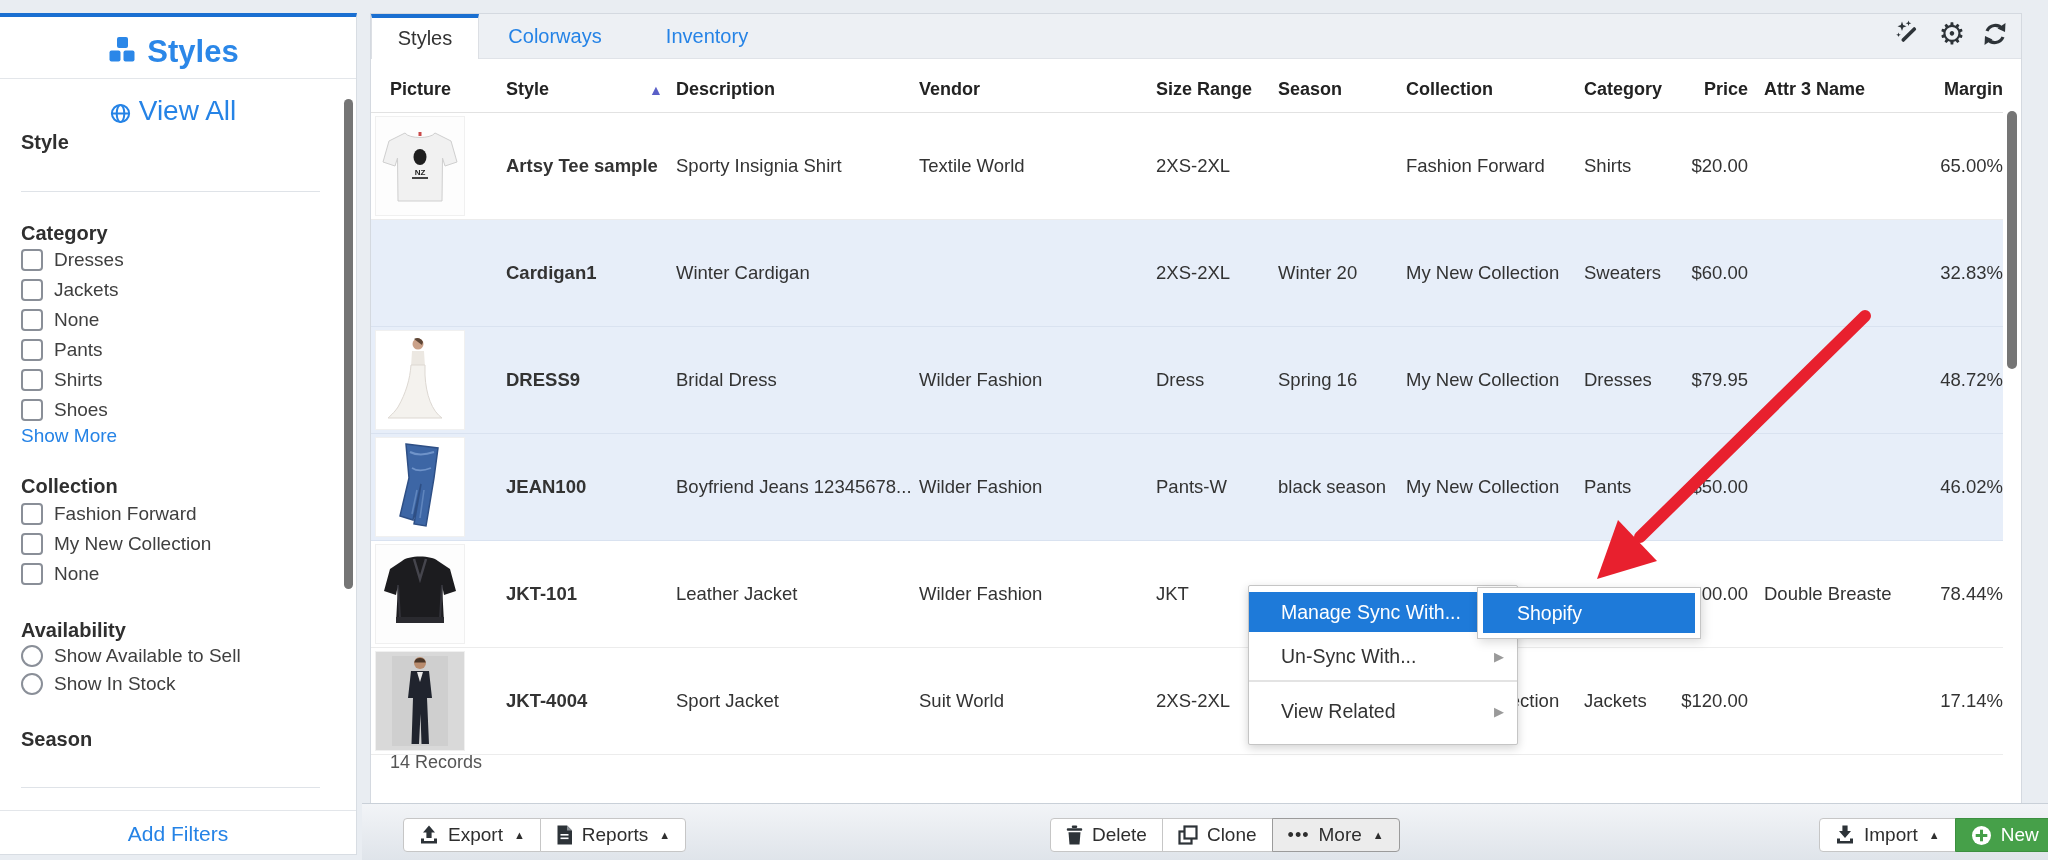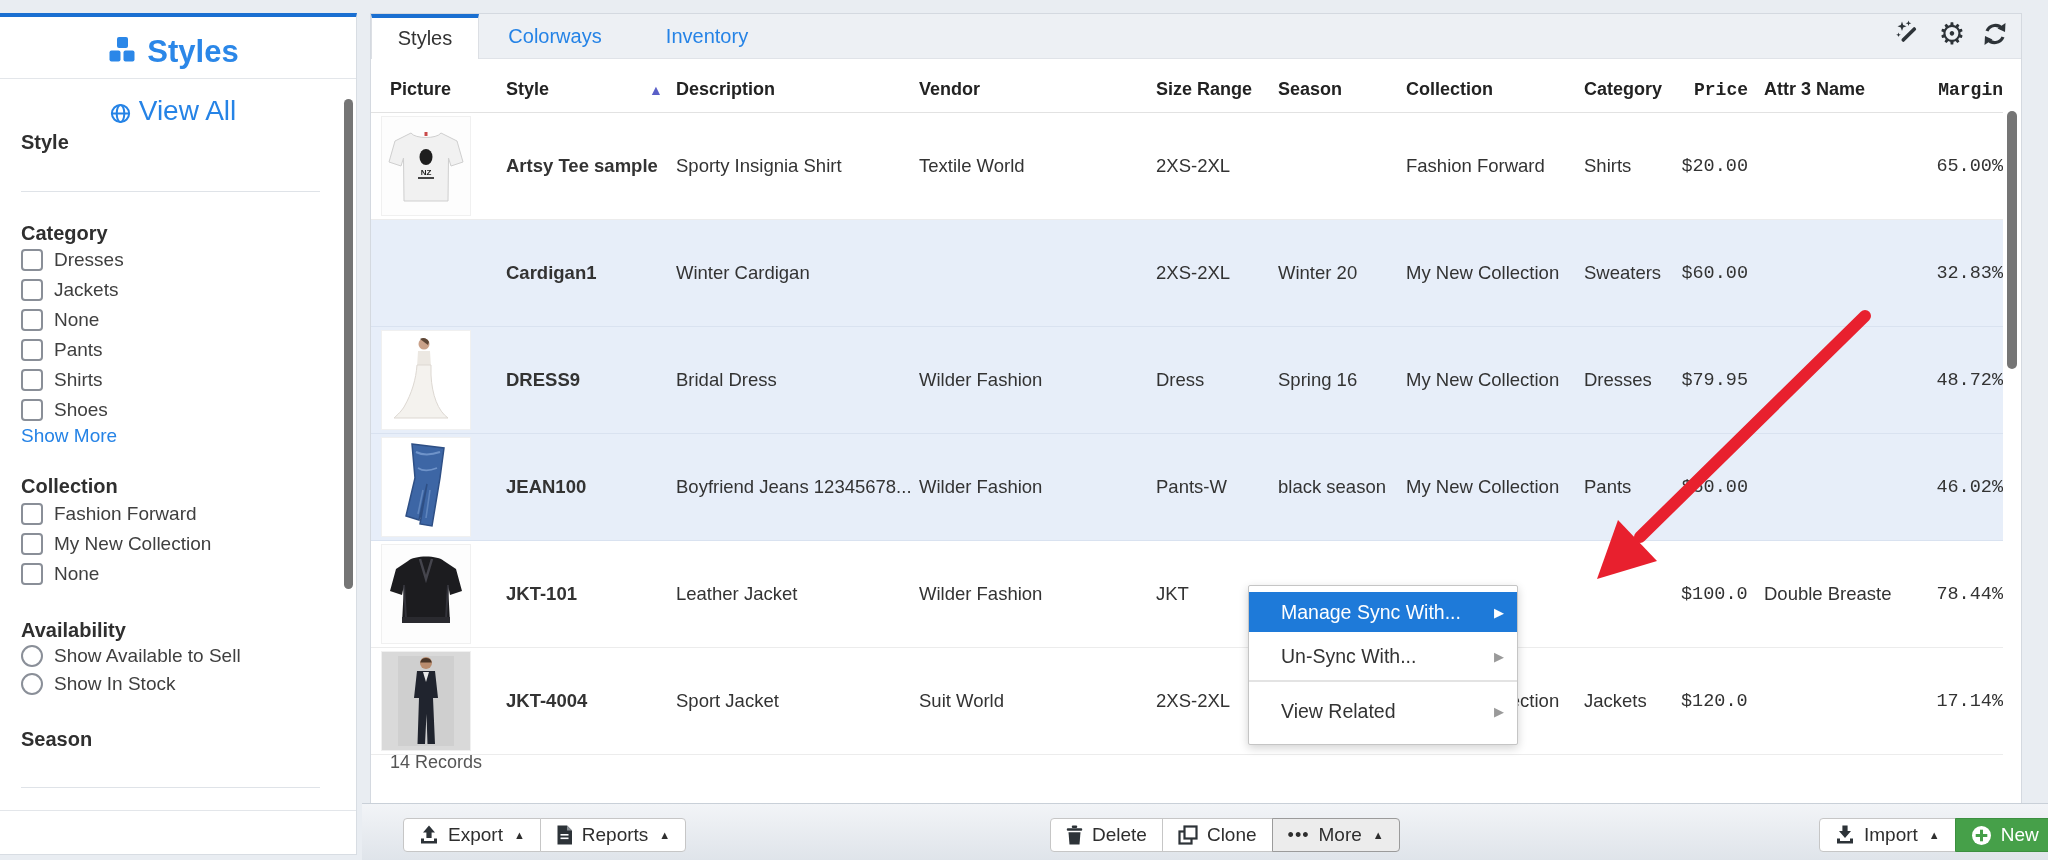--- a/index.html
+++ b/index.html
@@ -43,24 +43,24 @@
   .thead{position:absolute;top:44px;left:0;width:1632px;height:55px;align-items:end;
     padding-bottom:12px;box-sizing:border-box;border-bottom:1px solid #e2e2e2;
     font-weight:bold;font-size:18px;color:#222;}
   .thead>div{white-space:nowrap;}
   .rows{position:absolute;top:99px;left:0;width:1632px;}
   .trow{height:106px;align-items:center;font-size:18.5px;color:#333;border-bottom:1px solid #ececec;background:#fff;}
   .trow.sel{background:var(--selected-row);border-bottom-color:#d9e2f0;}
   .trow>div{white-space:nowrap;overflow:hidden;}
   .c-pic{padding-left:19px;}
   .c-style{position:relative;font-weight:bold;}
-  .c-right{text-align:right;font-family:Liberation Mono, monospace;}
+  .c-right{text-align:right;}
   .c-attr{padding-left:16px;box-sizing:border-box;}
   .sortarr{position:absolute;left:143px;bottom:2px;font-size:14px;color:#5a5fc7;}
-  .picbox{width:88px;height:98px;margin-left:10px;background:#fff;border:1px solid #f0f0f0;display:flex;align-items:center;justify-content:center;}
+  .picbox{width:88px;height:98px;margin-left:4px;background:#fff;border:1px solid #f0f0f0;display:flex;align-items:center;justify-content:center;}
   .records{position:absolute;top:735px;left:19px;height:26px;display:flex;align-items:center;font-size:18px;color:#555;}
   .tscroll{position:absolute;right:4px;top:97px;width:10px;height:258px;background:#757575;border-radius:5px;}
 
   
   .footer{position:absolute;left:362px;top:803px;width:1686px;height:57px;
     background:linear-gradient(#f2f4f7,#dfe4ea);border-top:1px solid #c9d0d8;box-sizing:border-box;}
   .btngroup{position:absolute;top:14px;display:flex;margin-left:20px;}
   .btn{height:34px;display:inline-flex;align-items:center;gap:9px;padding:0 15px;background:#fff;
     border:1px solid #c6c6c6;font-size:19px;color:#2e2e2e;border-radius:4px;cursor:pointer;box-sizing:border-box;white-space:nowrap;}
   .btngroup .btn{border-radius:0;margin-left:-1px;}
@@ -158,20 +158,21 @@
         <span>Show Available to Sell</span>
       </div>
     <div class="opt-row" style="top:655px">
         <span class="rbox"></span>
         <span>Show In Stock</span>
       </div>
 
     <div class="sb-label" style="top:711px">Season</div>
     <div class="sb-div-inset" style="top:770px"></div>
     <div class="sb-div-full" style="top:793px"></div>
+    <div class="addfilters">Add Filters</div>
     <div class="sb-scroll"></div>
   </div>
 
   <div class="main">
     <div class="tabbar">
       <div class="tab tab1 active">
           <span>Styles</span>
         </div>
       <div class="tab tab2">
           <span>Colorways</span>
@@ -437,19 +438,24 @@
       <span class="arr">▶</span>
     </div>
     <div class="mdiv"></div>
     <div class="mdiv"></div>
     <div class="mi" style="height:58px">
       <span>View Related</span>
       <span class="arr">▶</span>
     </div>
   </div>
 
+  <div class="submenu">
+    <div class="smi hl">
+      <span>Shopify</span>
+    </div>
+  </div>
 
   <svg class="arrow-overlay" width="2048" height="860">
     <line x1="1865" y1="316" x2="1640" y2="537" stroke="var(--arrow-red)" stroke-width="12" stroke-linecap="round"></line>
     <polygon points="1597,579 1657,561 1618,520" fill="var(--arrow-red)"></polygon>
   </svg>
 
 </div>
 
 </body></html>

